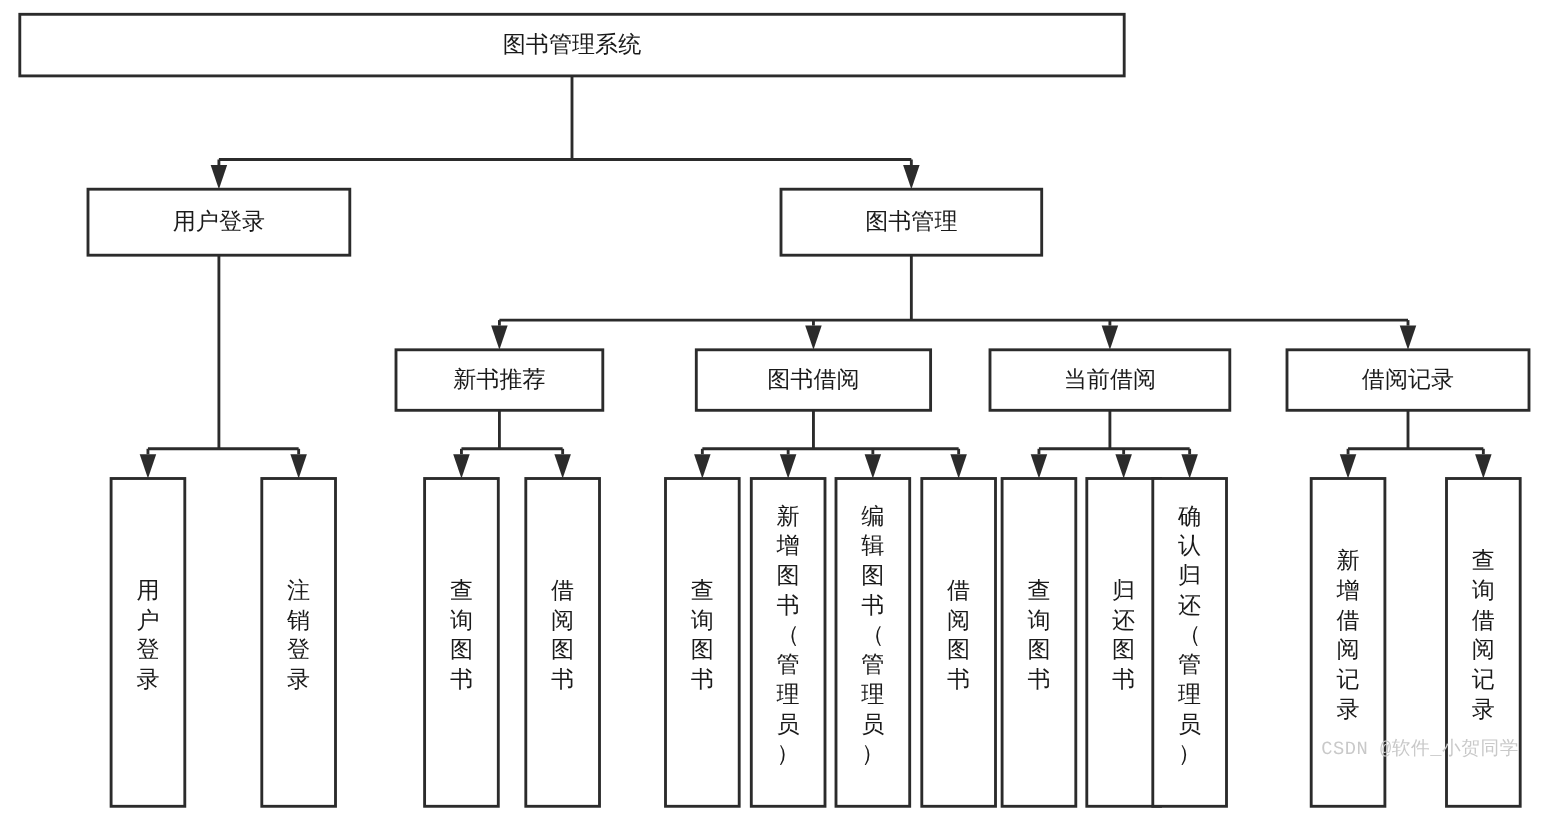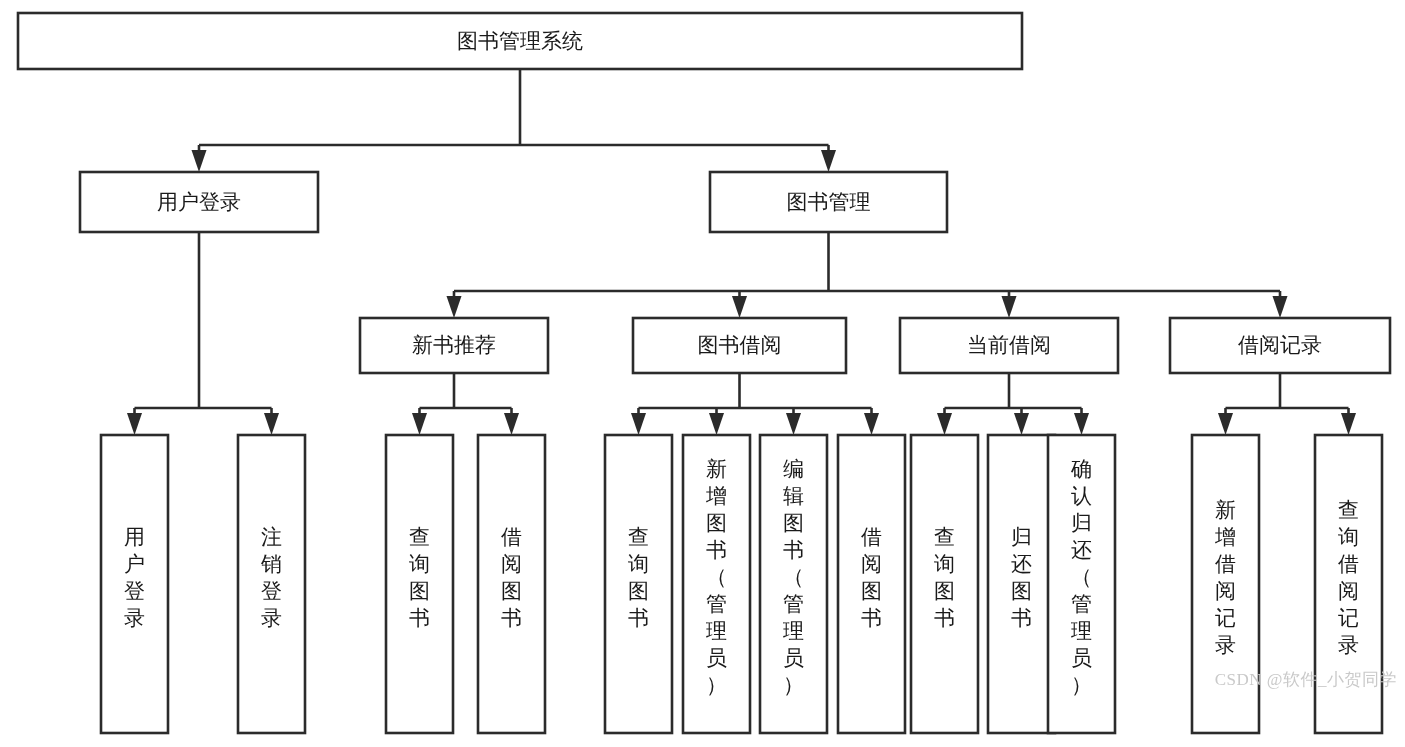--- a/index.html
+++ b/index.html
@@ -49,23 +49,23 @@
     dominant-baseline: middle;
   }
   .node-label-v {
     fill: #1a1a1a;
     font-family: "Liberation Sans", "DejaVu Sans", sans-serif;
     font-size: 21px;
     text-anchor: middle;
   }
   .watermark {
     position: absolute;
-    right: 8px;
+    right: 24px;
     bottom: 4px;
-    font-family: Liberation Serif, serif;
+    font-family: Liberation Mono, monospace;
     font-size: 17px;
     color: #c9c9c9;
     letter-spacing: 0.5px;
     white-space: nowrap;
     user-select: none;
   }
 </style>
 </head>
 <body>
 

